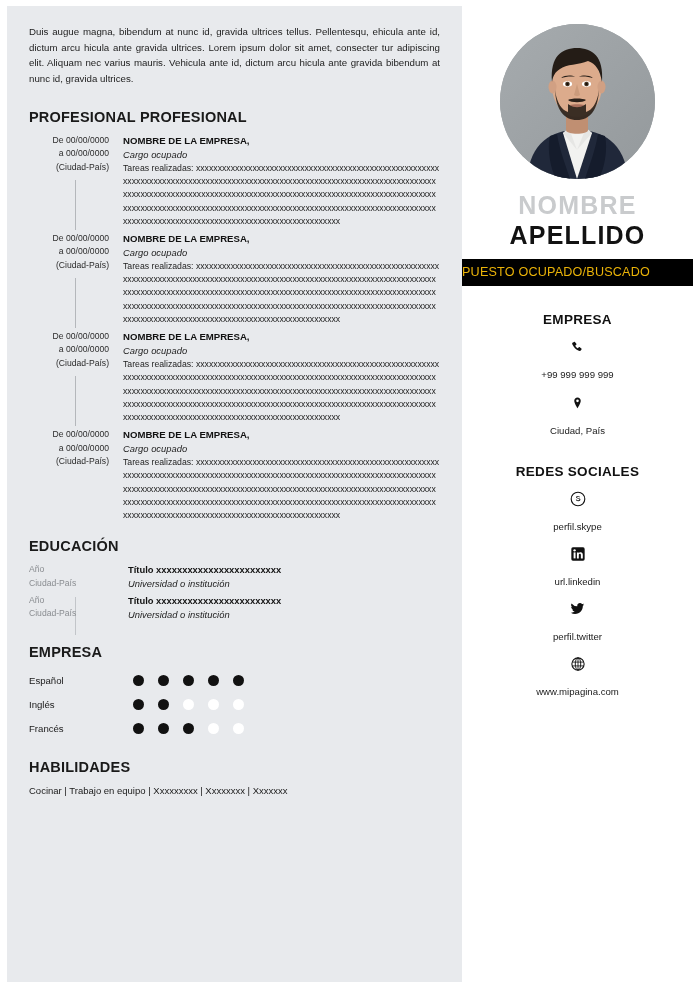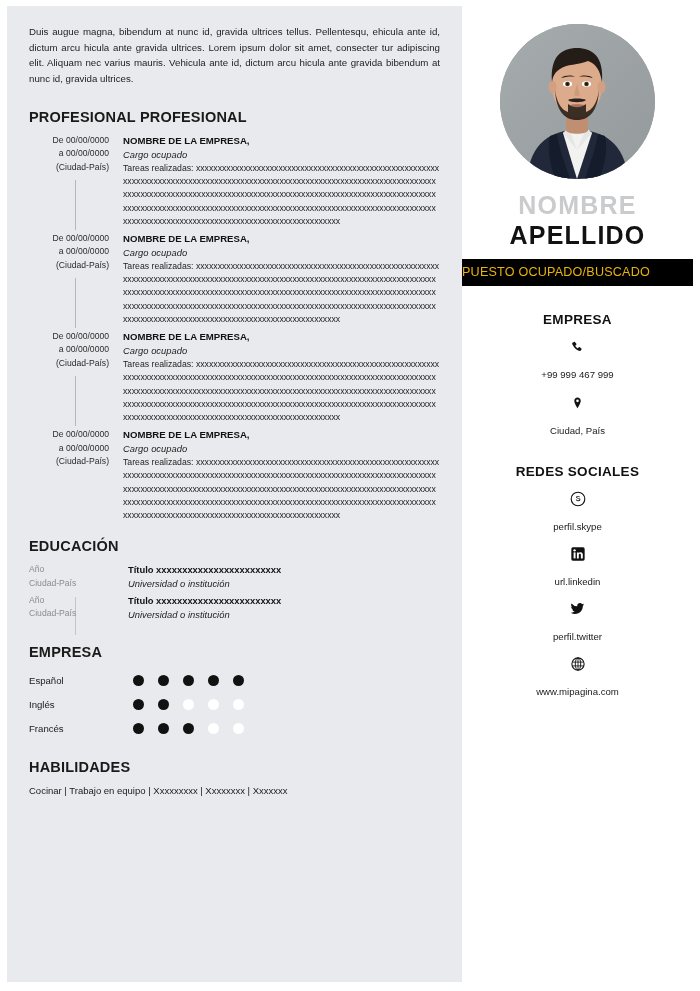--- a/index.html
+++ b/index.html
@@ -425,21 +425,21 @@
       <div class="name-first">NOMBRE</div>
       <div class="name-last">APELLIDO</div>
     </div>
 
     <div class="job-banner">PUESTO OCUPADO/BUSCADO</div>
 
     <h2 class="side-title">EMPRESA</h2>
     <div id="contact-list" style="width:100%">
           <div class="contact-item"><span class="cicon"><svg width="15" height="15" viewBox="0 0 24 24" fill="#111">
                 <path d="M6.6 3.2c.5-.4 1.2-.3 1.6.2l2 2.6c.4.5.3 1.2-.2 1.6l-1.3 1c-.3.2-.4.6-.2.9.8 1.5 2.1 2.8 3.6 3.6.3.2.7.1.9-.2l1-1.3c.4-.5 1.1-.6 1.6-.2l2.6 2c.5.4.6 1.1.2 1.6l-1.3 1.6c-.7.9-2 1.2-3 .7-2.3-1-4.4-2.4-6.2-4.2C6.1 11.3 4.7 9.2 3.7 6.9c-.5-1-.2-2.3.7-3z"></path>
-              </svg></span><span class="cval">+99 999 467 999</span></div>
+              </svg></span><span class="cval">+99 999 999 999</span></div>
           <div class="contact-item"><span class="cicon"><svg width="13" height="16" viewBox="0 0 24 24" fill="#111">
                 <path d="M12 2C8.7 2 6 4.7 6 8c0 4.4 6 14 6 14s6-9.6 6-14c0-3.3-2.7-6-6-6zm0 8.4A2.4 2.4 0 1 1 12 5.6a2.4 2.4 0 0 1 0 4.8z"></path>
               </svg></span><span class="cval">Ciudad, País</span></div>
         </div>
 
     <h2 class="side-title">REDES SOCIALES</h2>
     <div id="social-list" style="width:100%">
           <div class="social-item"><span class="cicon"><svg width="16" height="16" viewBox="0 0 24 24" fill="#111">
                 <circle cx="12" cy="12" r="10.2" fill="none" stroke="#111" stroke-width="1.7"></circle>
                 <path d="M14.7 9.1c-.2-1-1.2-1.7-2.7-1.7-1.6 0-2.8.8-2.8 2 0 1.1.8 1.6 2.1 1.9l1.4.3c1 .2 1.4.5 1.4 1.1 0 .7-.7 1.2-1.8 1.2-1.2 0-1.9-.4-2.2-1.3l-1.4.5c.4 1.4 1.7 2.1 3.6 2.1 2 0 3.3-.9 3.3-2.4 0-1.2-.8-1.8-2.3-2.1l-1.4-.3c-.9-.2-1.3-.5-1.3-1 0-.6.6-1 1.5-1 .9 0 1.5.4 1.7 1.2z"></path>

